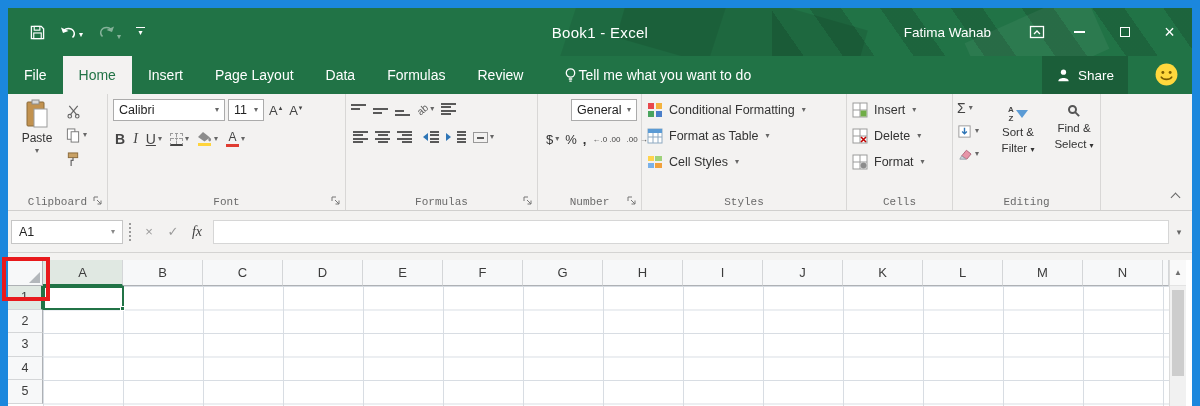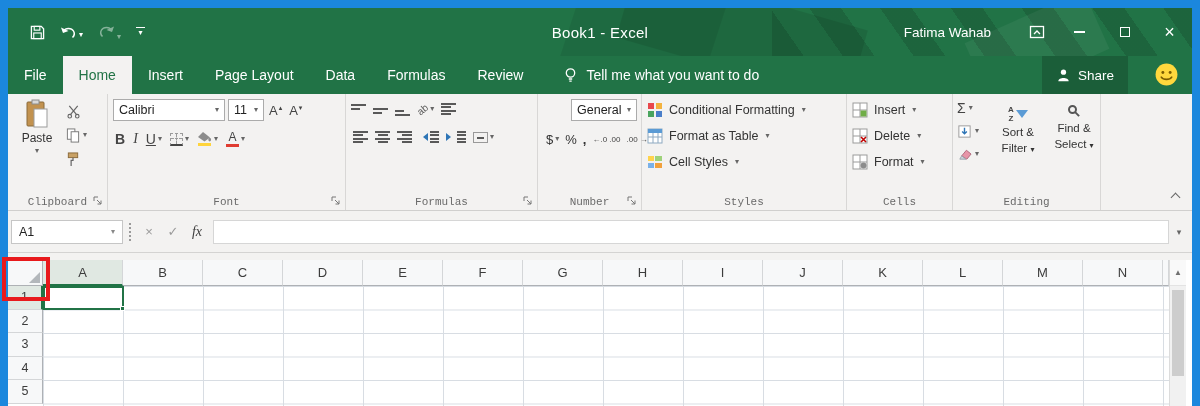--- a/index.html
+++ b/index.html
@@ -35,21 +35,21 @@
   .win-btn{width:45px;height:48px;display:flex;align-items:center;justify-content:center;color:#fff;}
   .ribbonopts{width:40px;}
   .min-bar{width:11px;height:1.5px;background:#fff;display:block;}
   .max-box{width:10px;height:10px;border:1.5px solid #fff;display:block;}
   .close-x{font-size:18px;line-height:1;}
 
   
   .tabrow{position:absolute;left:0;top:48px;right:0;height:38px;background:var(--excel-green);display:flex;align-items:stretch;color:#fff;}
   .tab{display:flex;align-items:center;padding:0 16px;font-size:14px;cursor:pointer;white-space:nowrap;}
   .tab.active{background:var(--ribbon-bg);color:var(--excel-green);}
-  .tellme{display:flex;align-items:center;gap:8px;margin-left:24px;font-size:14px;cursor:text;white-space:nowrap;}
+  .tellme{display:flex;align-items:center;margin-left:24px;font-size:14px;cursor:text;white-space:nowrap;}
   .share-btn{position:absolute;right:64px;top:0;height:38px;display:flex;align-items:center;gap:7px;padding:0 14px;background:rgba(0,0,0,.18);color:#fff;font-size:13.5px;}
   .smiley-btn{position:absolute;right:13px;top:6px;}
 
   
   .ribbon{position:absolute;left:0;top:86px;right:0;height:117px;background:var(--ribbon-bg);border-bottom:1px solid #d0cfce;display:flex;color:#333;}
   .group{position:relative;border-right:1px solid #d8d7d6;height:100%;flex:0 0 auto;}
   .group-label{position:absolute;bottom:2px;left:0;right:0;text-align:center;font-size:11px;color:#6a6a6a;font-family:Liberation Mono, monospace;}
   .launcher{position:absolute;bottom:3px;right:3px;width:12px;height:12px;display:flex;align-items:center;justify-content:center;color:#777;}
   .g-clipboard{width:100px;}
   .g-font{width:238px;}

